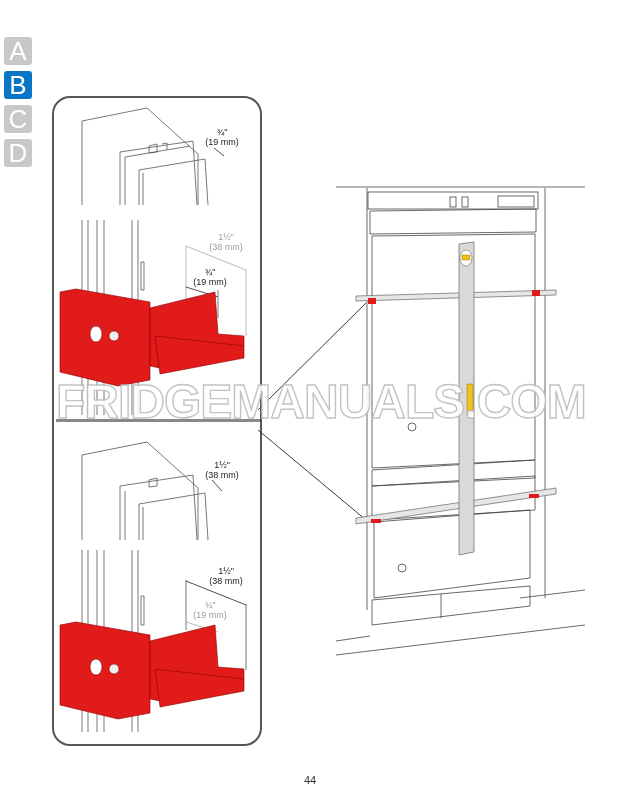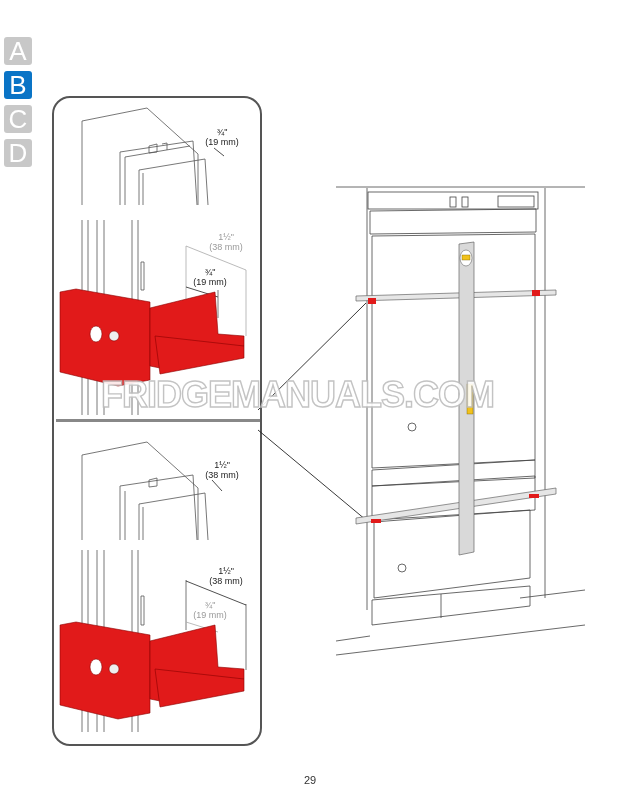--- a/index.html
+++ b/index.html
@@ -5,21 +5,21 @@
   html, body { margin:0; padding:0; background:#ffffff; }
   body { width:620px; height:802px; position:relative; overflow:hidden; font-family:"Liberation Sans", sans-serif; }
   .tabs { position:absolute; left:4px; top:37px; width:30px; }
   .tab { width:28px; height:28px; border-radius:3px; background:#c8c8c8; color:#ffffff; font-size:26px; line-height:28px; text-align:center; margin-bottom:6px; font-family:"Liberation Sans", sans-serif; }
   .tab.active { background:#0a74c6; }
   .panel { position:absolute; left:52px; top:96px; width:206px; height:646px; border:2px solid #555; border-radius:18px; background:#fff; }
   .panel-divider { position:absolute; left:56px; top:419px; width:204px; height:3px; background:#888; }
   svg { position:absolute; left:0; top:0; }
   .dim { position:absolute; font-size:9px; line-height:10px; text-align:center; color:#222; }
   .dim.grey { color:#9a9a9a; }
-  .watermark { position:absolute; left:56px; top:374px; width:510px; font-family:"Liberation Sans", sans-serif; font-weight:bold; font-size:36px; letter-spacing:-1px; color:#ffffff; -webkit-text-stroke:1.4px #bdbdbd; opacity:0.9; white-space:nowrap;margin-left:45px; }
+  .watermark { position:absolute; left:56px; top:374px; width:510px; font-family:"Liberation Sans", sans-serif; font-weight:bold; font-size:48px; letter-spacing:-1px; color:#ffffff; -webkit-text-stroke:1.4px #bdbdbd; opacity:0.9; white-space:nowrap; }
   .page-num { position:absolute; left:290px; top:774px; width:40px; text-align:center; font-size:11px; color:#333; }
 </style>
 </head>
 <body>
 
 <div class="tabs">
   <div class="tab">A</div>
   <div class="tab active">B</div>
   <div class="tab">C</div>
   <div class="tab">D</div>
@@ -176,13 +176,13 @@
   <div>1½"</div>
   <div>(38 mm)</div>
 </div>
 <div class="dim grey" style="left:180px;top:600px;width:60px;">
   <div>¾"</div>
   <div>(19 mm)</div>
 </div>
 
 <div class="watermark">FRIDGEMANUALS.COM</div>
 
-<div class="page-num">29</div>
+<div class="page-num">44</div>
 
 </body></html>

